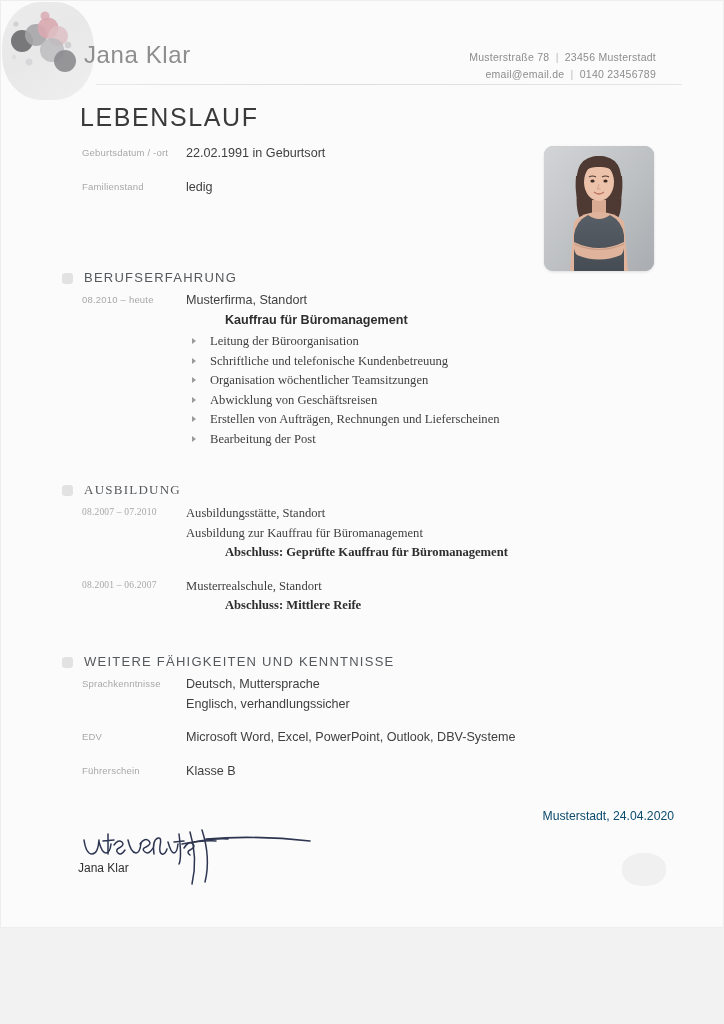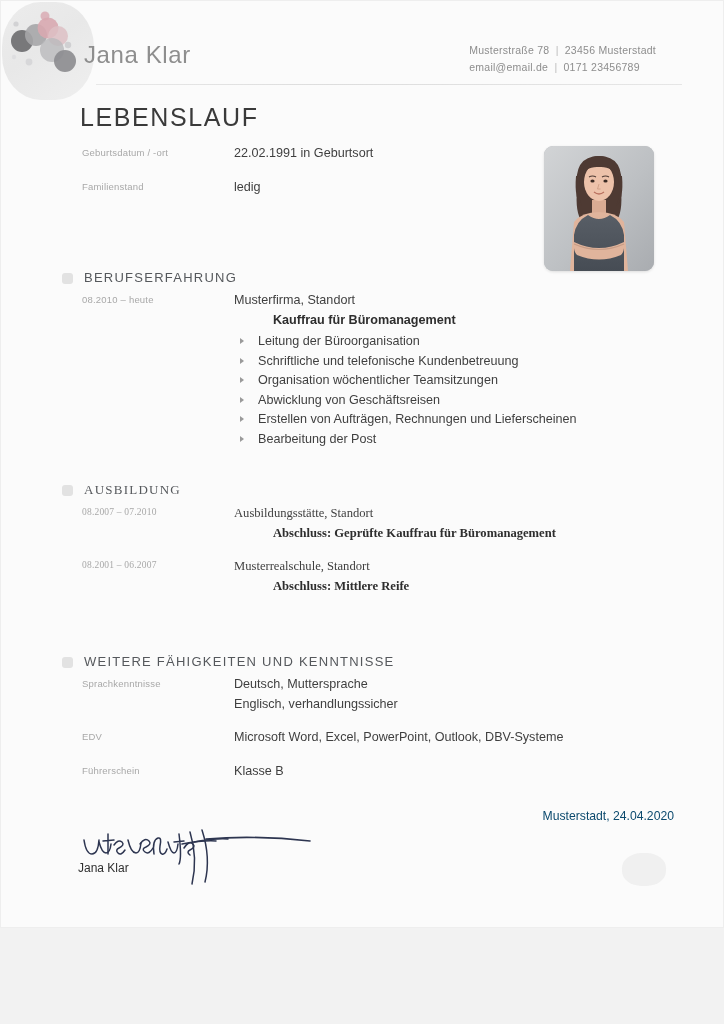--- a/index.html
+++ b/index.html
@@ -46,21 +46,22 @@
     left: 84px;
     top: 41px;
     font-size: 24px;
     font-weight: 400;
     letter-spacing: 0.6px;
     color: #8e8e8e;
   }
   .contact {
     position: absolute;
     right: 68px;
-    top: 42px;
+    top: 49px;
+    text-align: right;
     font-size: 10.5px;
     line-height: 17px;
     color: #8d8d8d;
     letter-spacing: 0.25px;
   }
   .contact .sep { color: #bdbdbd; padding: 0 3px; }
   .header-rule {
     position: absolute;
     left: 96px;
     right: 42px;
@@ -121,31 +122,32 @@
   .row-date {
     width: 124px;
     flex: 0 0 124px;
     padding-left: 20px;
     box-sizing: border-box;
     font-size: 9.5px;
     color: #a8a8a8;
     letter-spacing: 0.2px;
     padding-top: 3px;
   }
-  .row-body { flex: 1 1 auto; margin-left: 48px; }
+  .row-body { flex: 1 1 auto; }
   .line { font-size: 12.6px; color: #3f3f3f; line-height: 19.5px; }
   .line.bold { font-weight: bold; color: #2e2e2e; padding-left: 39px; }
 
   ul.bullets { list-style: none; margin: 2px 0 0 0; padding: 0; }
   ul.bullets li {
     position: relative;
     padding-left: 24px;
     font-size: 12.6px;
     color: #3f3f3f;
     line-height: 19.5px;
+    font-family: Liberation Serif, serif;
   }
   ul.bullets li .tri {
     position: absolute;
     left: 6px;
     top: 6px;
     width: 0; height: 0;
     border-top: 3.5px solid transparent;
     border-bottom: 3.5px solid transparent;
     border-left: 4.5px solid #9a9a9a;
   }
@@ -211,21 +213,21 @@
 
   <div class="contact">
     <div>
       <span>Musterstraße 78</span>
       <span class="sep">|</span>
       <span>23456 Musterstadt</span>
     </div>
     <div>
       <span>email@email.de</span>
       <span class="sep">|</span>
-      <span>0171 23456789</span>
+      <span>0140 23456789</span>
     </div>
   </div>
 
   <div class="header-rule"></div>
 
   <div class="doc-title">LEBENSLAUF</div>
 
   <div class="photo">
     <svg width="110" height="125" viewBox="0 0 110 125">
       <defs>
@@ -300,20 +302,21 @@
             </ul>
           </div>
         </div>
       </div>
       <div class="section" style="top: 482px; font-family: Liberation Serif, serif;">
         <div class="sec-head"><span class="sec-marker"></span><span>AUSBILDUNG</span></div>
         <div class="row">
           <div class="row-date">08.2007 – 07.2010</div>
           <div class="row-body">
             <div class="line">Ausbildungsstätte, Standort</div>
+            <div class="line">Ausbildung zur Kauffrau für Büromanagement</div>
             <div class="line bold">Abschluss: Geprüfte Kauffrau für Büromanagement</div>
           </div>
         </div>
         <div class="row spacer-block">
           <div class="row-date">08.2001 – 06.2007</div>
           <div class="row-body">
             <div class="line">Musterrealschule, Standort</div>
             <div class="line bold">Abschluss: Mittlere Reife</div>
           </div>
         </div>

